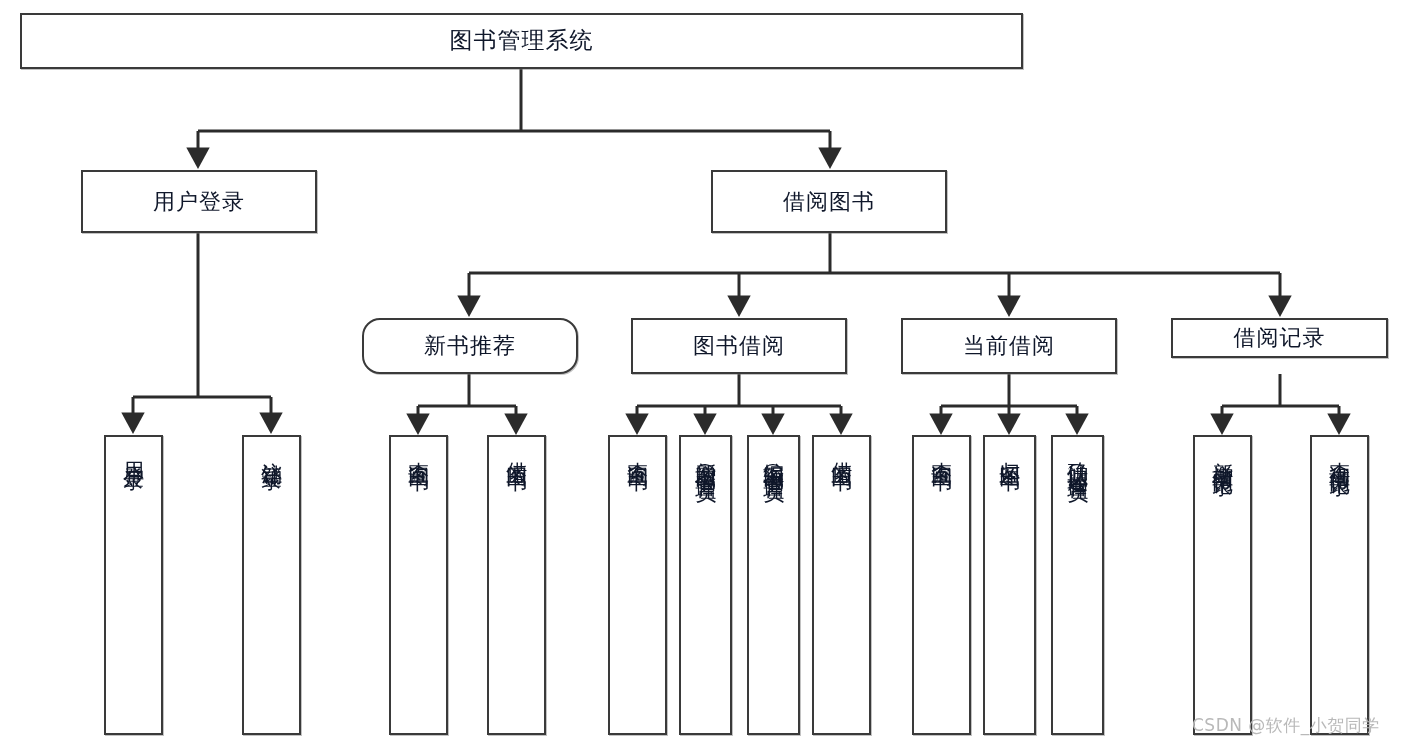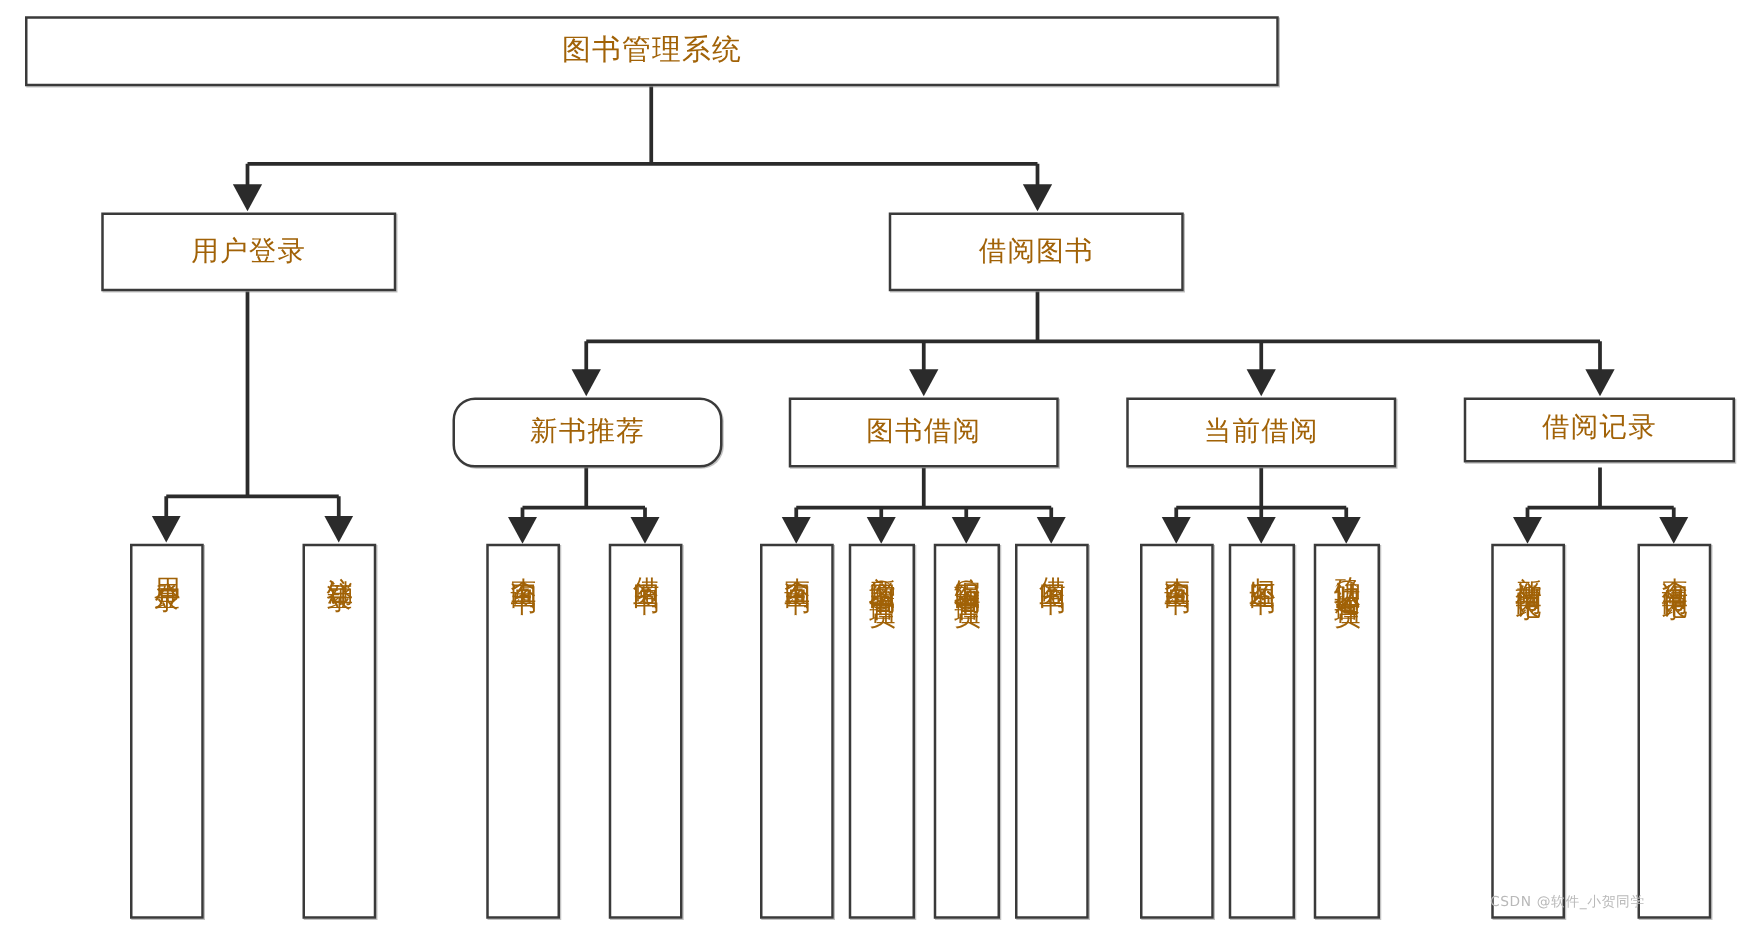--- a/index.html
+++ b/index.html
@@ -27,21 +27,21 @@
     pointer-events: none;
   }
   .node {
     position: absolute;
     box-sizing: border-box;
     border: 2.5px solid #3a3a3a;
     background: #ffffff;
     display: flex;
     align-items: center;
     justify-content: center;
-    color: #a16207;
+    color: #0f172a;
     box-shadow: 1px 1px 0 rgba(120,120,120,0.45);
   }
   .node .label {
     display: block;
     text-align: center;
     line-height: 1.18;
     letter-spacing: 1px;
   }
   
   .node.horiz .label {
@@ -66,21 +66,21 @@
     white-space: nowrap;
     max-height: 288px;
   }
   .node.vert.tall .label {
     max-height: 292px;
   }
   #watermark {
     position: absolute;
     left: 1192px;
     top: 714px;
-    font-size: 11px;
+    font-size: 17px;
     color: #b9b9b9;
     white-space: nowrap;
     letter-spacing: 0.5px;
     font-family: "DejaVu Sans", "Liberation Sans", sans-serif;
   }
 </style>
 </head>
 <body>
 
 <div id="diagram-root">
@@ -148,21 +148,21 @@
 
   <div class="node horiz" style="left:362px; top:318px; width:216px; height:56px;border-radius:18px;">
     <span class="label">新书推荐</span>
   </div>
   <div class="node horiz" style="left:631px; top:318px; width:216px; height:56px;">
     <span class="label">图书借阅</span>
   </div>
   <div class="node horiz" style="left:901px; top:318px; width:216px; height:56px;">
     <span class="label">当前借阅</span>
   </div>
-  <div class="node horiz" style="left:1171px; top:318px; width:217px; height:52px;font-family:Liberation Mono, monospace;">
+  <div class="node horiz" style="left:1171px; top:318px; width:217px; height:40px;">
     <span class="label">借阅记录</span>
   </div>
 
   <div class="node vert" style="left:104px; top:435px; width:59px; height:300px;">
     <span class="label">用户登录</span>
   </div>
   <div class="node vert" style="left:242px; top:435px; width:59px; height:300px;">
     <span class="label">注销登录</span>
   </div>
 

